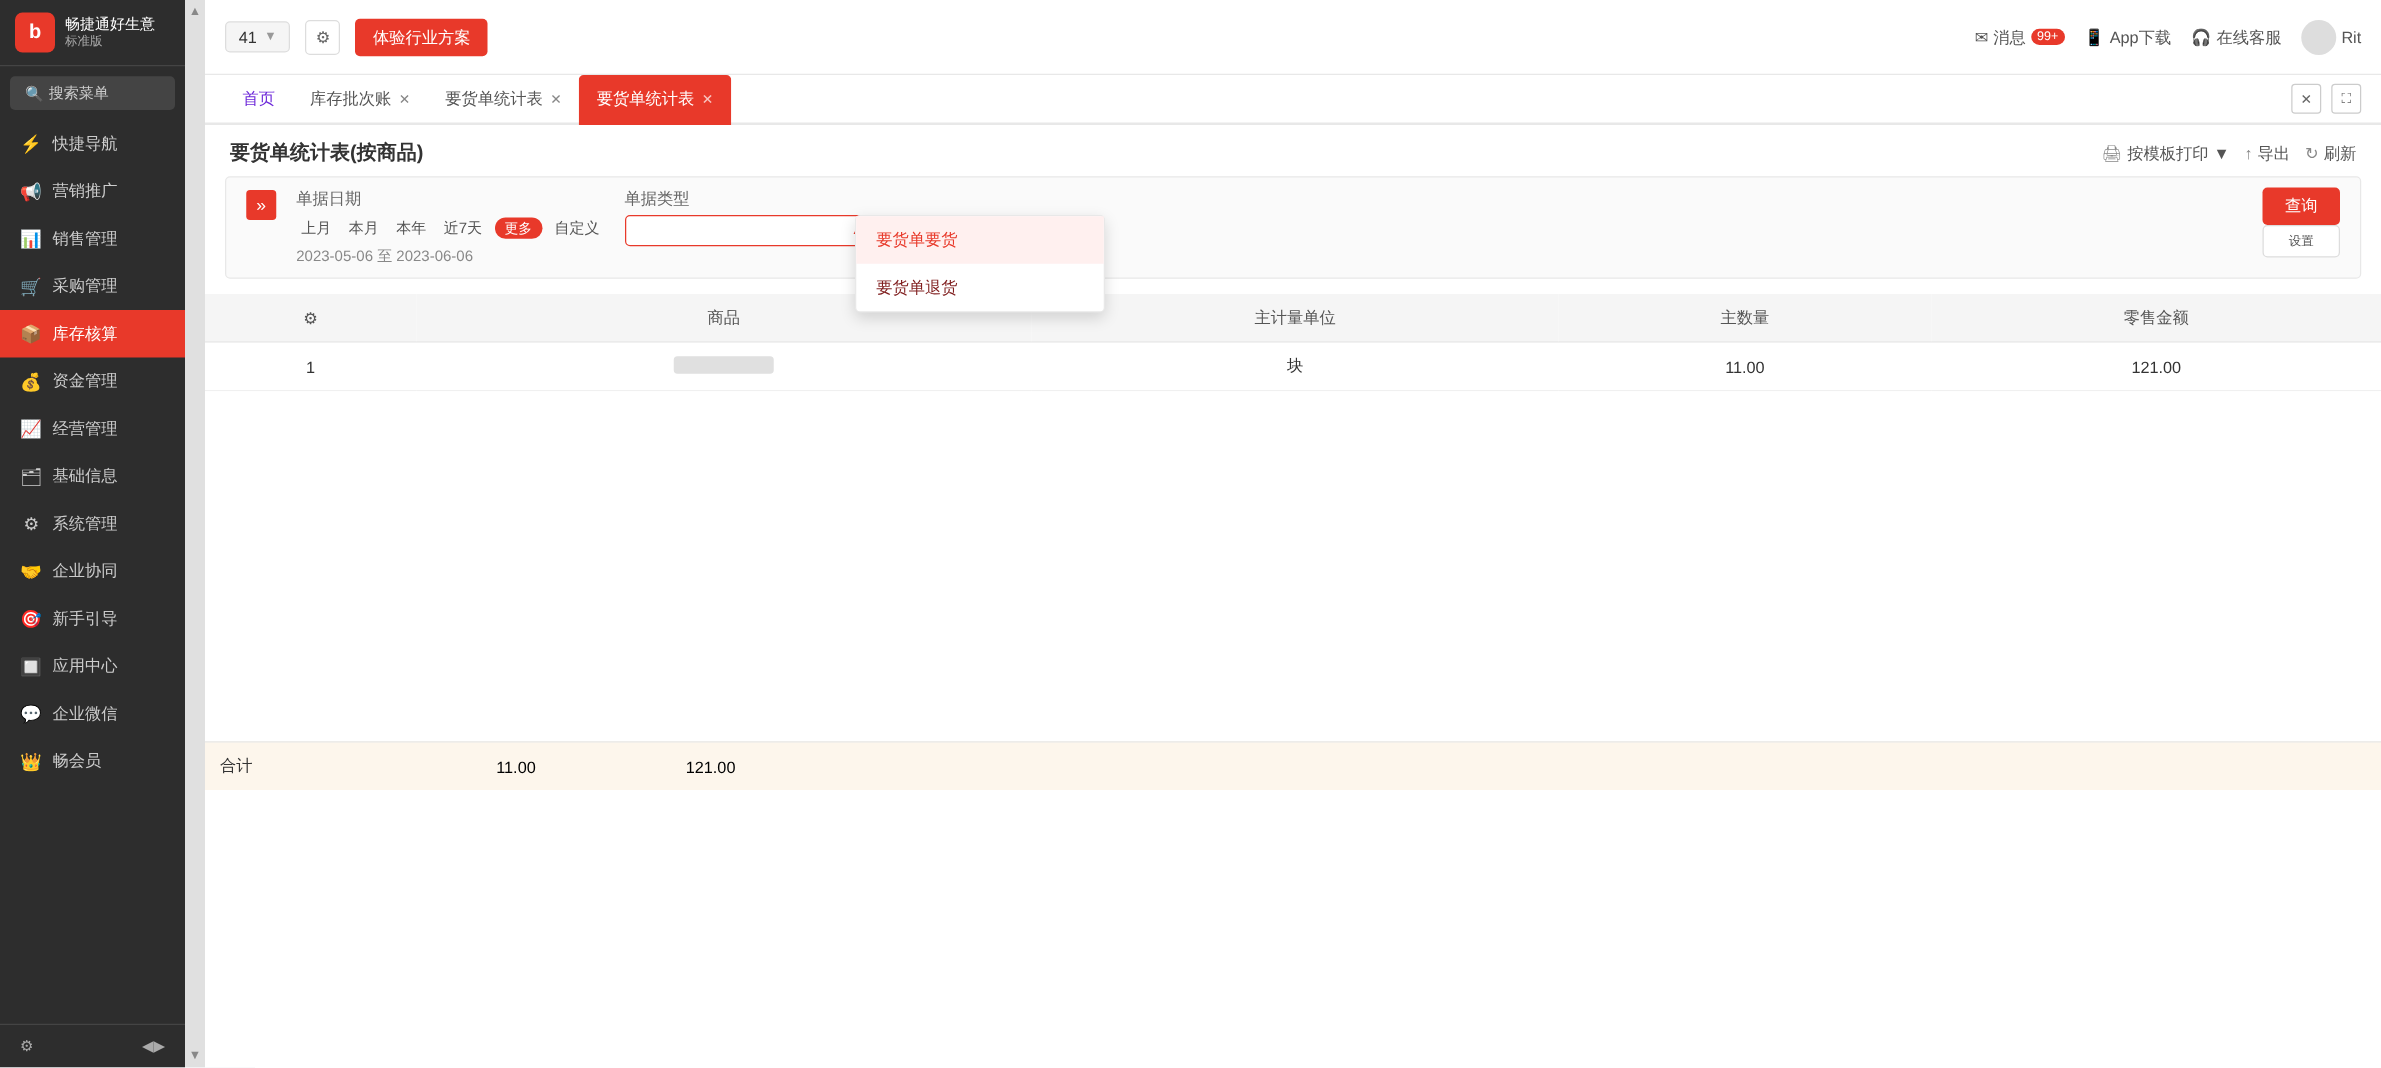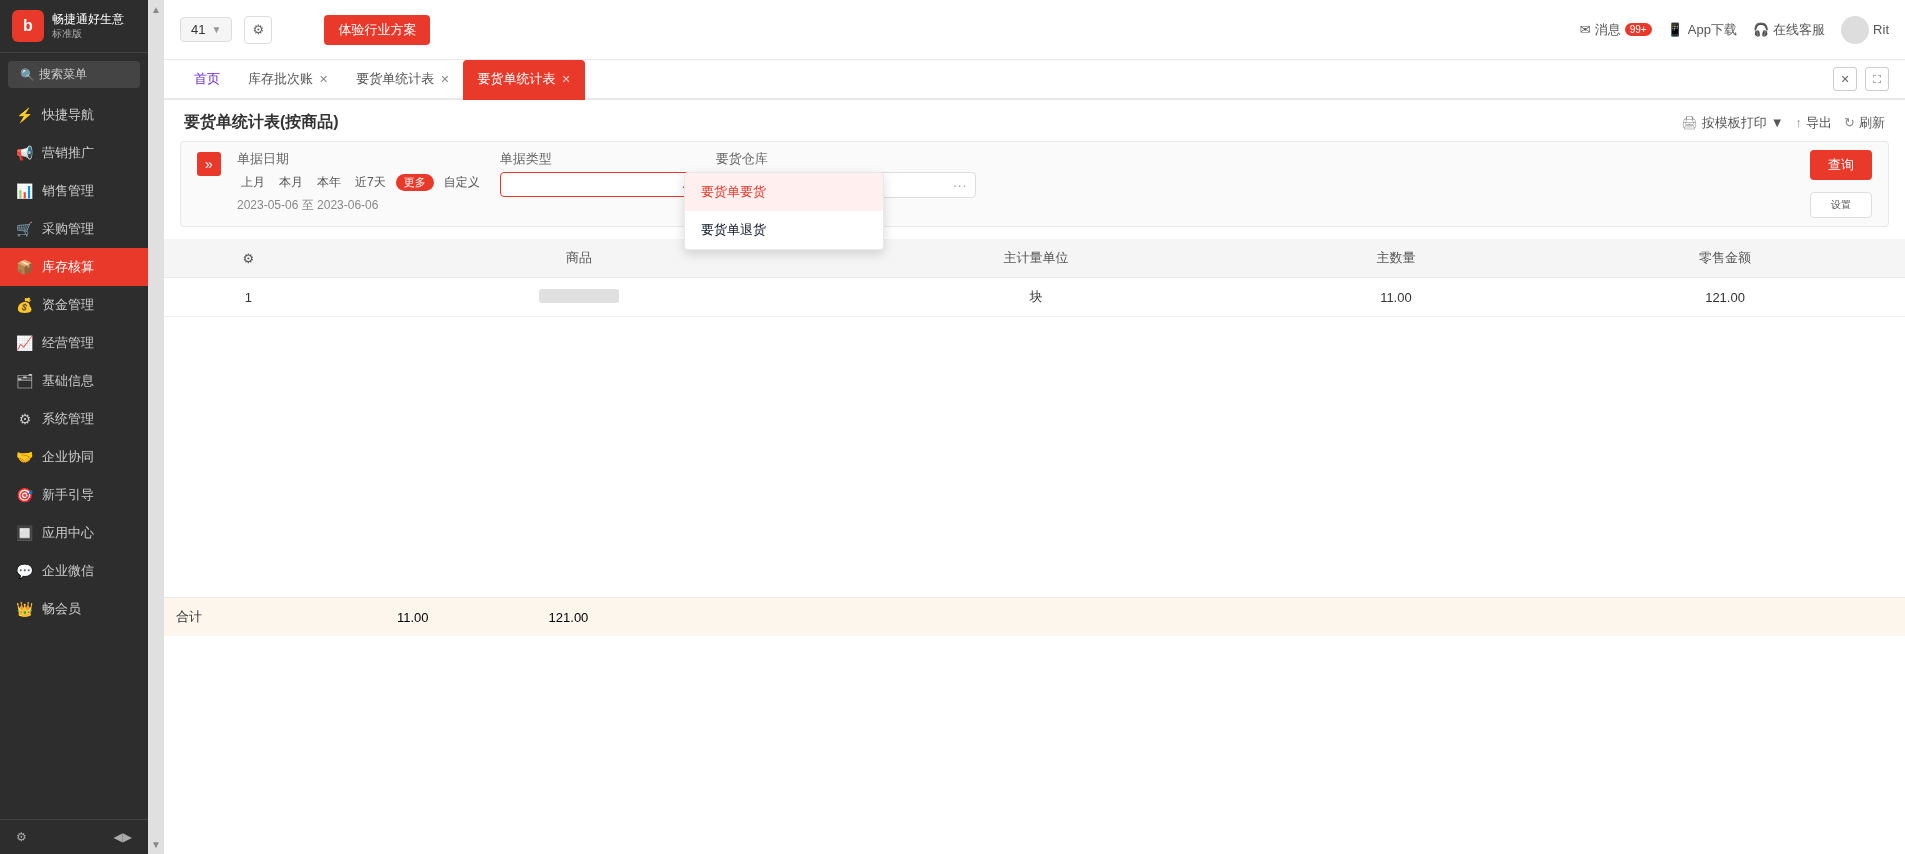--- a/index.html
+++ b/index.html
@@ -139,21 +139,20 @@
     }
     .trial-btn {
       background: #e8392a;
       color: white;
       border: none;
       border-radius: 4px;
       padding: 6px 14px;
       cursor: pointer;
       font-size: 13px;
       font-family: inherit;
-      margin-left: 40px;
     }
     .topbar-right {
       display: flex;
       align-items: center;
       gap: 16px;
     }
     .topbar-right-item {
       display: flex;
       align-items: center;
       gap: 4px;
@@ -367,41 +366,41 @@
       border: 1px solid #ddd;
       border-radius: 4px;
       padding: 5px 14px;
       font-size: 10px;
       cursor: pointer;
       font-family: inherit;
     }
     .filter-right-btns {
       display: flex;
       flex-direction: column;
-      gap: 12px;
+      gap: 0;
       margin-left: auto;
       justify-content: center;
     }
 
     
     .dropdown-overlay {
       position: absolute;
       top: 72px;
       left: 520px;
       background: white;
       border: 1px solid #e8e8e8;
       border-radius: 4px;
       box-shadow: 0 4px 12px rgba(0,0,0,0.15);
       z-index: 100;
       min-width: 200px;
     }
     .dropdown-item {
       padding: 10px 16px;
       font-size: 13px;
-      color: #0f172a;
+      color: #7f1d1d;
       cursor: pointer;
     }
     .dropdown-item.selected { background: #fff0ef; color: #e8392a; }
 
     
     .table-container {
       margin: 12px 0 0;
       overflow-x: auto;
     }
     table {
@@ -636,27 +635,20 @@
       </div>
 
       <div class="filter-group">
         <div class="filter-label">单据类型</div>
         <div class="filter-select">
           <span>&nbsp;</span>
           <span class="up-arrow">▲</span>
         </div>
       </div>
 
-      <div class="filter-group">
-        <div class="filter-label">要货仓库</div>
-        <div class="warehouse-select">
-          <span>&nbsp;</span>
-          <span class="warehouse-more">···</span>
-        </div>
-      </div>
 
       <div class="filter-right-btns">
         <button class="query-btn">查询</button>
         <button class="set-btn">设置</button>
       </div>
     </div>
 
     <div class="dropdown-overlay">
       <div class="dropdown-item selected">
         <span>要货单要货</span>

